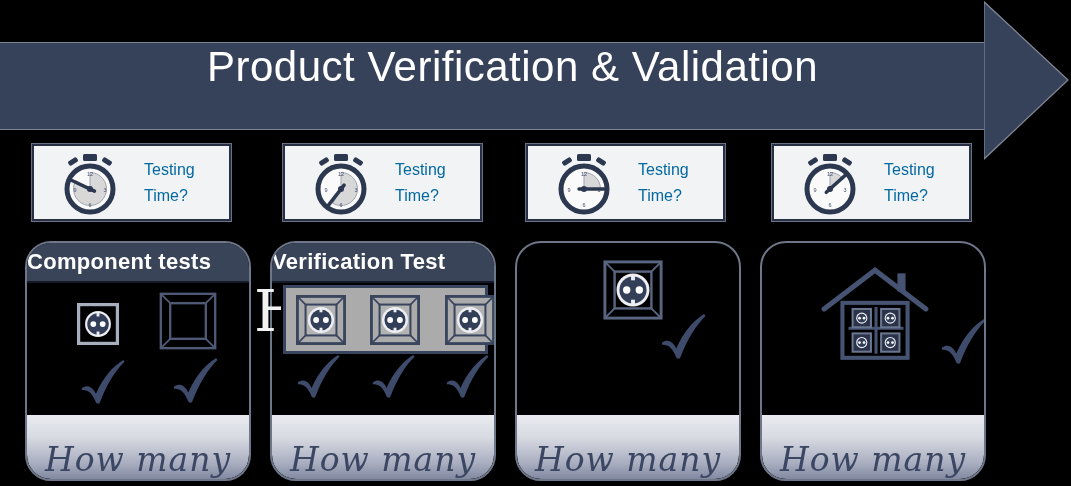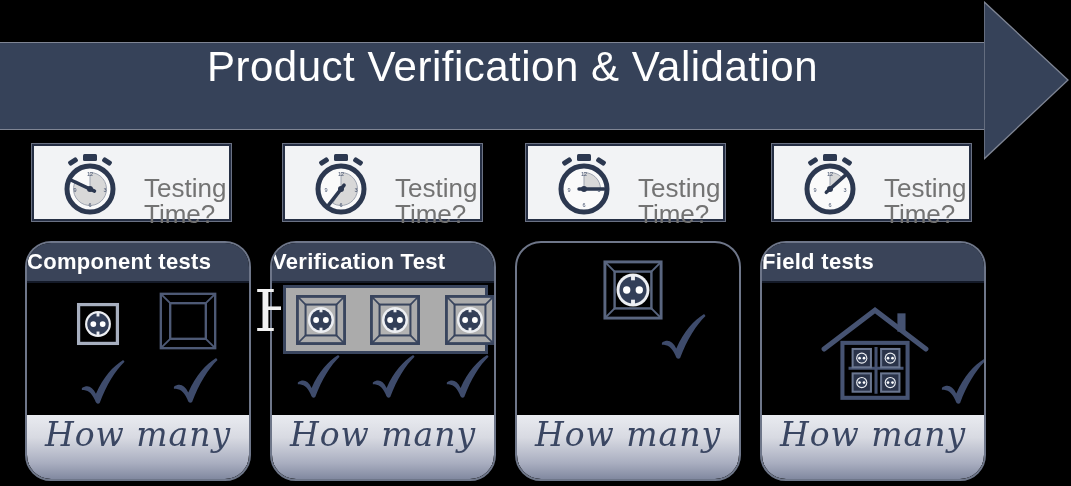--- a/index.html
+++ b/index.html
@@ -11,32 +11,32 @@
     background:#364259;border-top:1px solid #7F8594;border-bottom:1px solid #7F8594;
     display:flex;align-items:flex-start;justify-content:center;}
   .banner-rect .title{color:#fff;font-size:42px;font-weight:400;letter-spacing:.5px;
     padding-left:40px;white-space:nowrap;}
   .arrow-head{position:absolute;left:984px;top:1px;}
 
   
   .tbox{position:absolute;top:144px;width:199px;height:77px;background:#F2F3F5;
     border:2px solid #262F44;box-shadow:0 0 0 1px #6A7183;box-sizing:border-box;}
   .tbox .watch{position:absolute;left:24px;top:5px;}
-  .tbox .tlabel{position:absolute;left:110px;top:29px;color:#737373;font-size:26px;line-height:26px;}
+  .tbox .tlabel{position:absolute;left:110px;top:11px;color:#0369a1;font-size:16px;line-height:26px;}
 
   
   .card{position:absolute;top:241px;width:226px;height:240px;background:#000;
     border:2px solid #6E7689;border-radius:26px;box-sizing:border-box;overflow:hidden;}
   .card-header{height:38px;background:#3A4459;border-bottom:2px solid #141A28;
     display:flex;align-items:center;justify-content:flex-start;}
   .card-header span{color:#fff;font-size:22px;font-weight:700;letter-spacing:.3px;}
   .card-body{position:relative;height:138px;}
   .card-footer{position:absolute;left:0;right:0;bottom:0;height:64px;
     background:linear-gradient(180deg,#E9EBF0 0%,#D8DAE2 35%,#A9AEC0 75%,#8189A0 100%);
-    display:flex;align-items:flex-start;justify-content:center;
+    display:flex;align-items:flex-end;justify-content:center;
     border-bottom-left-radius:24px;border-bottom-right-radius:24px;}
   .card-footer span{font-family:"DejaVu Serif","Liberation Serif",serif;font-style:italic;
     font-size:33px;color:#3A4662;letter-spacing:1px;}
 
   .abs{position:absolute;}
 
   
   .strip{position:absolute;left:11px;top:2px;width:205px;height:69px;background:#ABABAB;
     border:3px solid #39455E;box-sizing:border-box;}
 
@@ -243,23 +243,20 @@
       <svg class="abs" style="left:143px;top:70px" width="46" height="46" viewBox="0 0 48 48">
           <use href="#sym-check"></use>
         </svg>
     </div>
     <div class="card-footer">
       <span>How many</span>
     </div>
   </div>
 
   <div class="card" style="left:760px">
-    <div class="card-header">
-      <span>Field tests</span>
-    </div>
     <div class="card-body">
       <svg class="abs" style="left:56px;top:17px" width="114" height="102" viewBox="0 0 112 100">
         <path d="M6 48 L56 10 L106 48" fill="none" stroke="#465372" stroke-width="5" stroke-linecap="round"></path>
         <rect x="78" y="13" width="8" height="18" fill="#465372"></rect>
         <rect x="24" y="42" width="64" height="54" fill="none" stroke="#465372" stroke-width="4"></rect>
         <line x1="30" y1="67" x2="84" y2="67" stroke="#465372" stroke-width="3"></line>
         <line x1="57" y1="46" x2="57" y2="92" stroke="#465372" stroke-width="3"></line>
         <g>
           <g transform="translate(34,48)">
               <rect width="18" height="18" fill="#2A3349" stroke="#6A7690" stroke-width="2"></rect>

